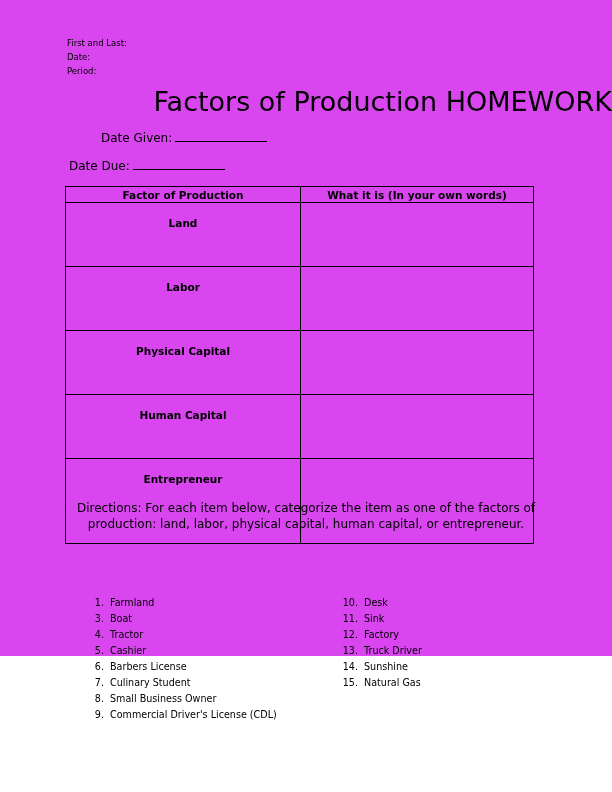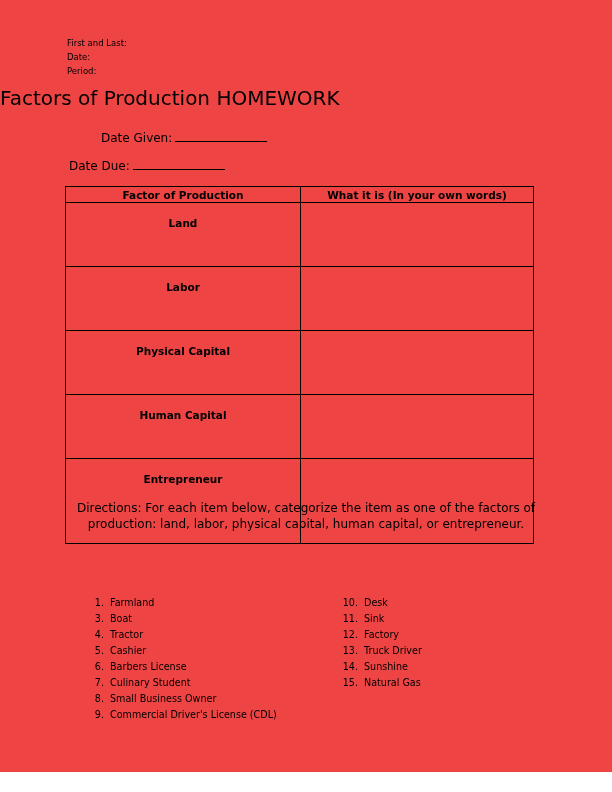--- a/index.html
+++ b/index.html
@@ -13,43 +13,43 @@
     position: relative;
     font-family: "DejaVu Sans", sans-serif;
     color: #000000;
     overflow: hidden;
   }
 
   .page {
     position: absolute;
     left: 0; top: 0;
     width: 612px;
-    height: 772px;
-    background: #ef4444;
+    height: 656px;
+    background: #d946ef;
   }
 
   
   .name-block {
     position: absolute;
     left: 67px;
     top: 36px;
     font-size: 8.5px;
     line-height: 14px;
     font-weight: 400;
   }
   .name-block div { white-space: nowrap; }
 
   
   .doc-title {
     position: absolute;
     left: 0;
     top: 86px;
     width: 612px;
-    text-align: left;
-    font-size: 20px;
+    text-align: right;
+    font-size: 27px;
     font-weight: 400;
     letter-spacing: 0px;
     white-space: nowrap;
   }
 
   
   .date-line {
     position: absolute;
     left: 69px;
     font-size: 12px;

